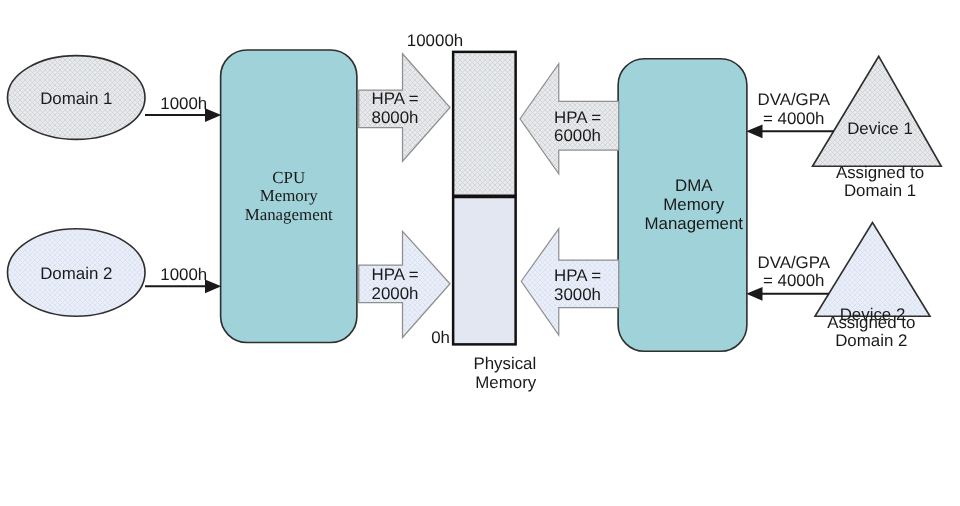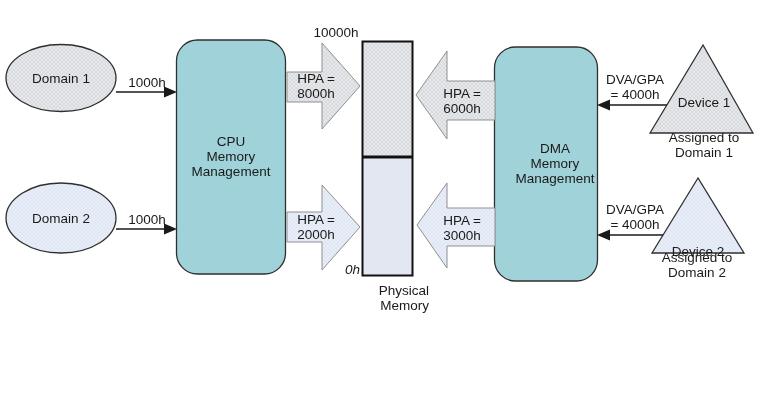--- a/index.html
+++ b/index.html
@@ -70,38 +70,38 @@
     <line x1="663" y1="235" x2="608" y2="235" stroke="#1a1a1a" stroke-width="1.5"></line>
     <polygon points="597,235 610,229.5 610,240.5" fill="#1a1a1a"></polygon>
   </svg>
 
   <div class="lbl" style="left:6px;top:71px;width:110px;">Domain 1</div>
   <div class="lbl" style="left:6px;top:211px;width:110px;">Domain 2</div>
 
   <div class="lbl" style="left:118px;top:75px;width:58px;">1000h</div>
   <div class="lbl" style="left:118px;top:212px;width:58px;">1000h</div>
 
-  <div class="lbl" style="left:176px;top:134px;width:110px;">CPU
+  <div class="lbl" style="left:176px;top:134px;width:110px;font-family:Liberation Serif, serif;">CPU
 Memory
 Management</div>
   <div class="lbl" style="left:494px;top:141px;width:122px;">DMA
 Memory
 Management</div>
 
   <div class="lbl" style="left:290px;top:71px;width:52px;">HPA =
 8000h</div>
   <div class="lbl" style="left:290px;top:212px;width:52px;">HPA =
 2000h</div>
   <div class="lbl" style="left:436px;top:86px;width:52px;">HPA =
 6000h</div>
   <div class="lbl" style="left:436px;top:213px;width:52px;">HPA =
 3000h</div>
 
-  <div class="lbl" style="left:306px;top:25px;width:60px;">10000h</div>
-  <div class="lbl right" style="left:336px;top:262px;width:24px;font-style:italic;">0h</div>
+  <div class="lbl" style="left:318px;top:25px;width:60px;">10000h</div>
+  <div class="lbl right" style="left:336px;top:262px;width:24px;">0h</div>
   <div class="lbl" style="left:347px;top:283px;width:82px;text-align:right;">Physical
 Memory</div>
 
   <div class="lbl" style="left:599px;top:72px;width:72px;">DVA/GPA
 = 4000h</div>
   <div class="lbl" style="left:599px;top:202px;width:72px;">DVA/GPA
 = 4000h</div>
 
   <div class="lbl" style="left:672px;top:95px;width:64px;">Device 1</div>
   <div class="lbl" style="left:666px;top:221px;width:64px;margin-top:23px;">Device 2</div>

